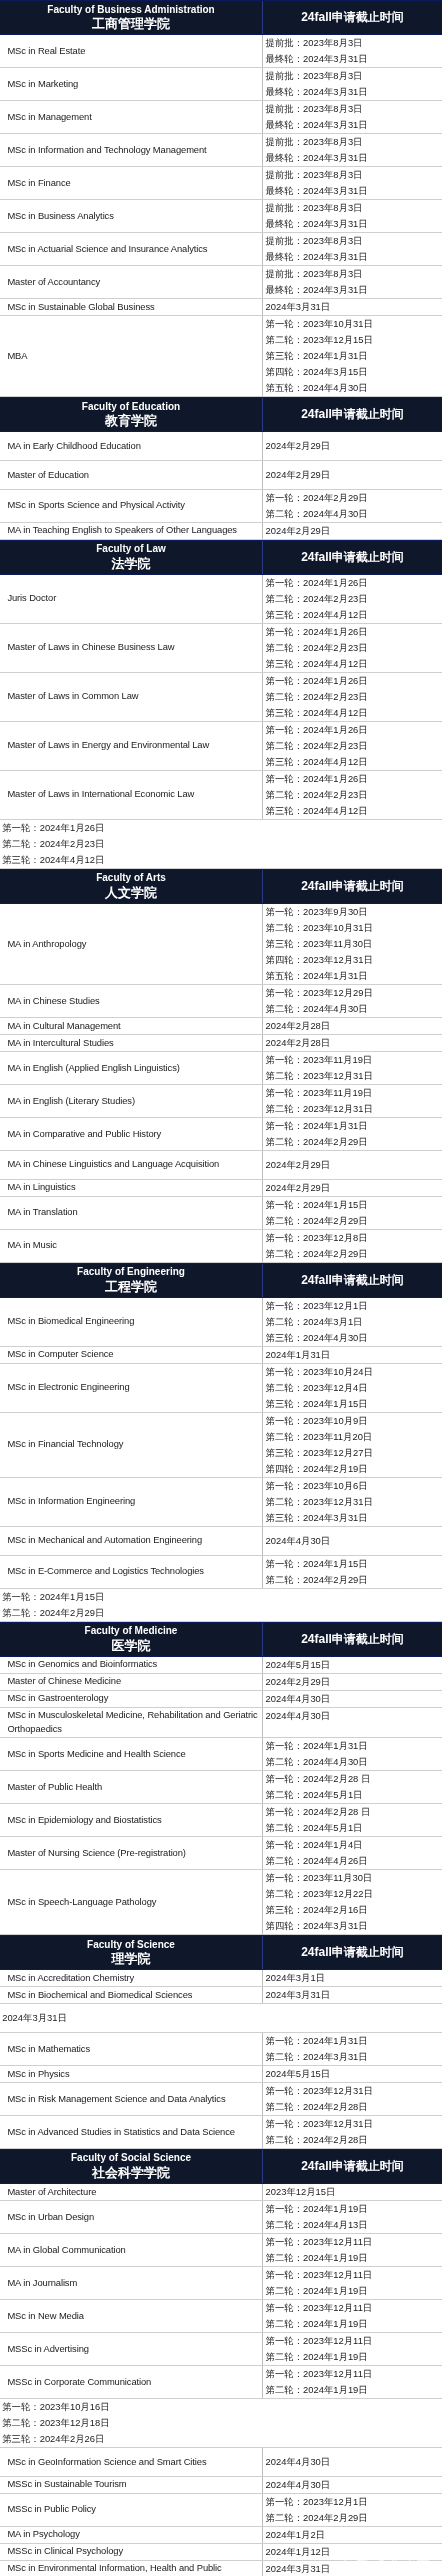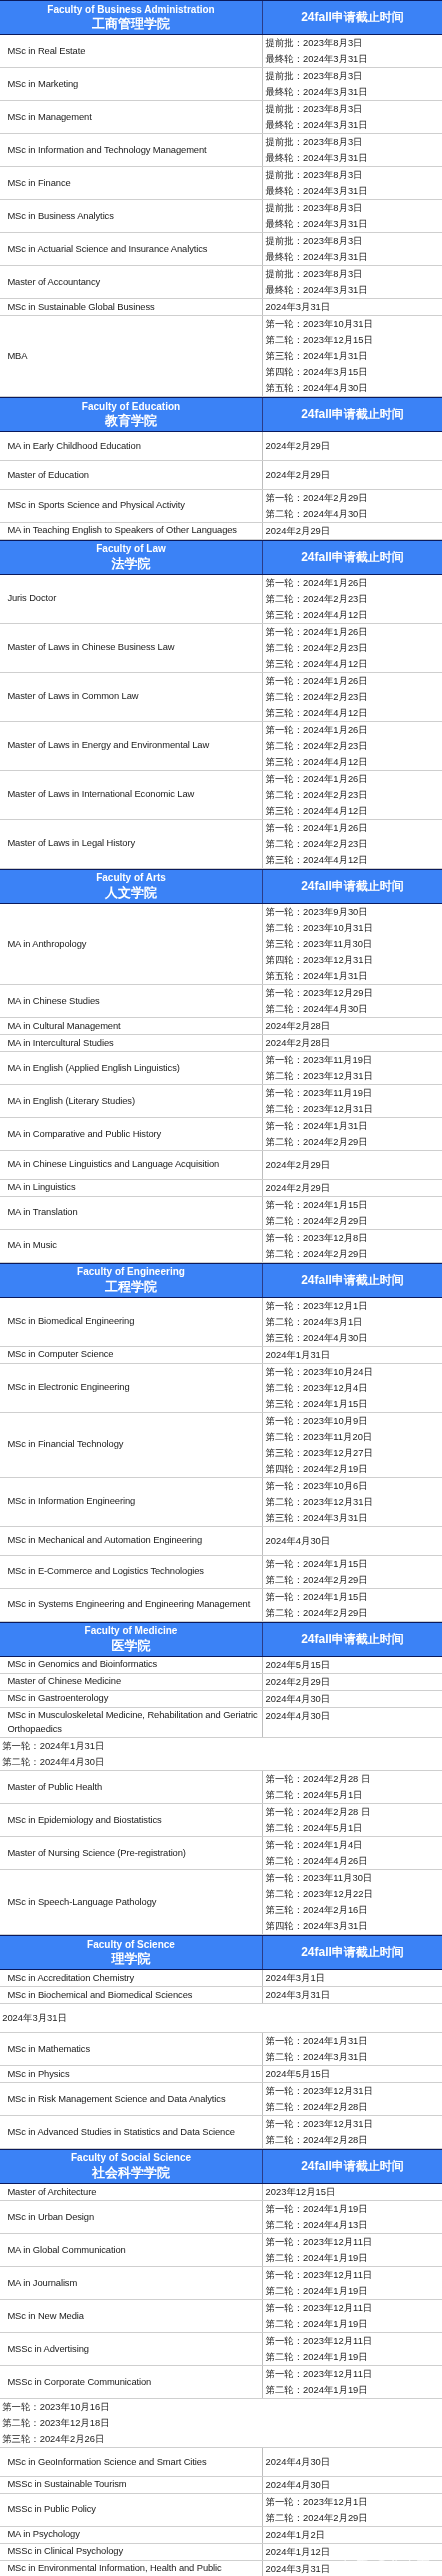--- a/index.html
+++ b/index.html
@@ -1,19 +1,19 @@
 <!DOCTYPE html>
 <html style="font-size:11.8px"><head>
 <meta charset="utf-8">
 <style>
   html, body { margin: 0; padding: 0; background: #ffffff; }
   body { width: 442px; font-family: "Liberation Sans", "DejaVu Sans", sans-serif; color: #1a1a1a; }
   #table { width: 442px; }
   .section-header {
-    display: flex; background: #3b82f6; color: #ffffff;
+    display: flex; background: #0f172a; color: #ffffff;
     border-top: 0.7px solid #0a1a5c; border-bottom: 0.7px solid #0a1a5c;
   }
   .section-header .h-left {
     width: 262px; text-align: center; font-weight: bold; font-size: 10px; line-height: 14.7px;
     padding: 1.5px 0 2.2px 0; border-right: 0.7px solid #2a3c88;
   }
   .section-header .h-left .zh { display: block; font-size: 13px; }
   .section-header .h-right {
     flex: 1; display: flex; align-items: center; justify-content: center;
     font-weight: bold; font-size: 12px;
@@ -178,21 +178,20 @@
     </div>
     <div class="row">
       <div class="prog">Master of Laws in International Economic Law</div>
       <div class="dates">
         <span class="d">第一轮：2024年1月26日</span>
         <span class="d">第二轮：2024年2月23日</span>
         <span class="d">第三轮：2024年4月12日</span>
       </div>
     </div>
     <div class="row">
-      <div class="prog">Master of Laws in Legal History</div>
       <div class="dates">
         <span class="d">第一轮：2024年1月26日</span>
         <span class="d">第二轮：2024年2月23日</span>
         <span class="d">第三轮：2024年4月12日</span>
       </div>
     </div>
     <div class="section-header">
       <div class="h-left"><span>Faculty of Arts</span><span class="zh">人文学院</span></div>
       <div class="h-right">24fall申请截止时间</div>
     </div>
@@ -322,21 +321,20 @@
       </div>
     </div>
     <div class="row">
       <div class="prog">MSc in E-Commerce and Logistics Technologies</div>
       <div class="dates">
         <span class="d">第一轮：2024年1月15日</span>
         <span class="d">第二轮：2024年2月29日</span>
       </div>
     </div>
     <div class="row">
-      <div class="prog">MSc in Systems Engineering and Engineering Management</div>
       <div class="dates">
         <span class="d">第一轮：2024年1月15日</span>
         <span class="d">第二轮：2024年2月29日</span>
       </div>
     </div>
     <div class="section-header">
       <div class="h-left"><span>Faculty of Medicine</span><span class="zh">医学院</span></div>
       <div class="h-right">24fall申请截止时间</div>
     </div>
     <div class="row">
@@ -357,20 +355,21 @@
         <span class="d">2024年4月30日</span>
       </div>
     </div>
     <div class="row">
       <div class="prog">MSc in Musculoskeletal Medicine, Rehabilitation and Geriatric Orthopaedics</div>
       <div class="dates">
         <span class="d">2024年4月30日</span>
       </div>
     </div>
     <div class="row">
+      <div class="prog">MSc in Sports Medicine and Health Science</div>
       <div class="dates">
         <span class="d">第一轮：2024年1月31日</span>
         <span class="d">第二轮：2024年4月30日</span>
       </div>
     </div>
     <div class="row">
       <div class="prog">Master of Public Health</div>
       <div class="dates">
         <span class="d">第一轮：2024年2月28 日</span>
         <span class="d">第二轮：2024年5月1日</span>

